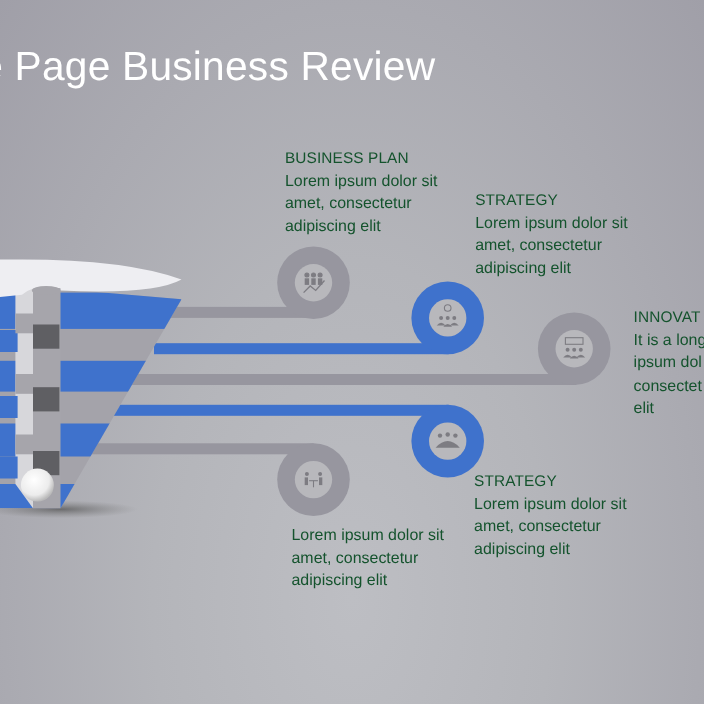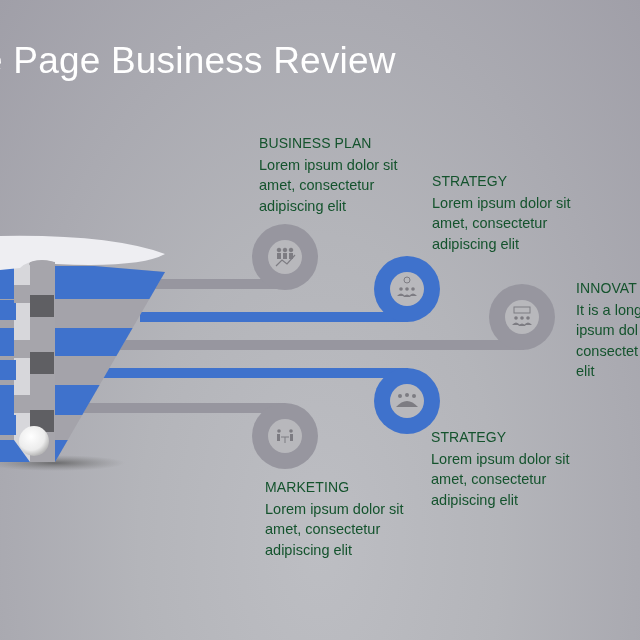--- a/index.html
+++ b/index.html
@@ -151,17 +151,16 @@
 </div>
 
 <div class="block" style="left:431px; top:427px;">
   <div class="heading">STRATEGY</div>
   <div>Lorem ipsum dolor sit</div>
   <div>amet, consectetur</div>
   <div>adipiscing elit</div>
 </div>
 
 <div class="block" style="left:265px; top:477px;">
-  <div class="heading">MARKETING</div>
   <div>Lorem ipsum dolor sit</div>
   <div>amet, consectetur</div>
   <div>adipiscing elit</div>
 </div>
 
 </body></html>

